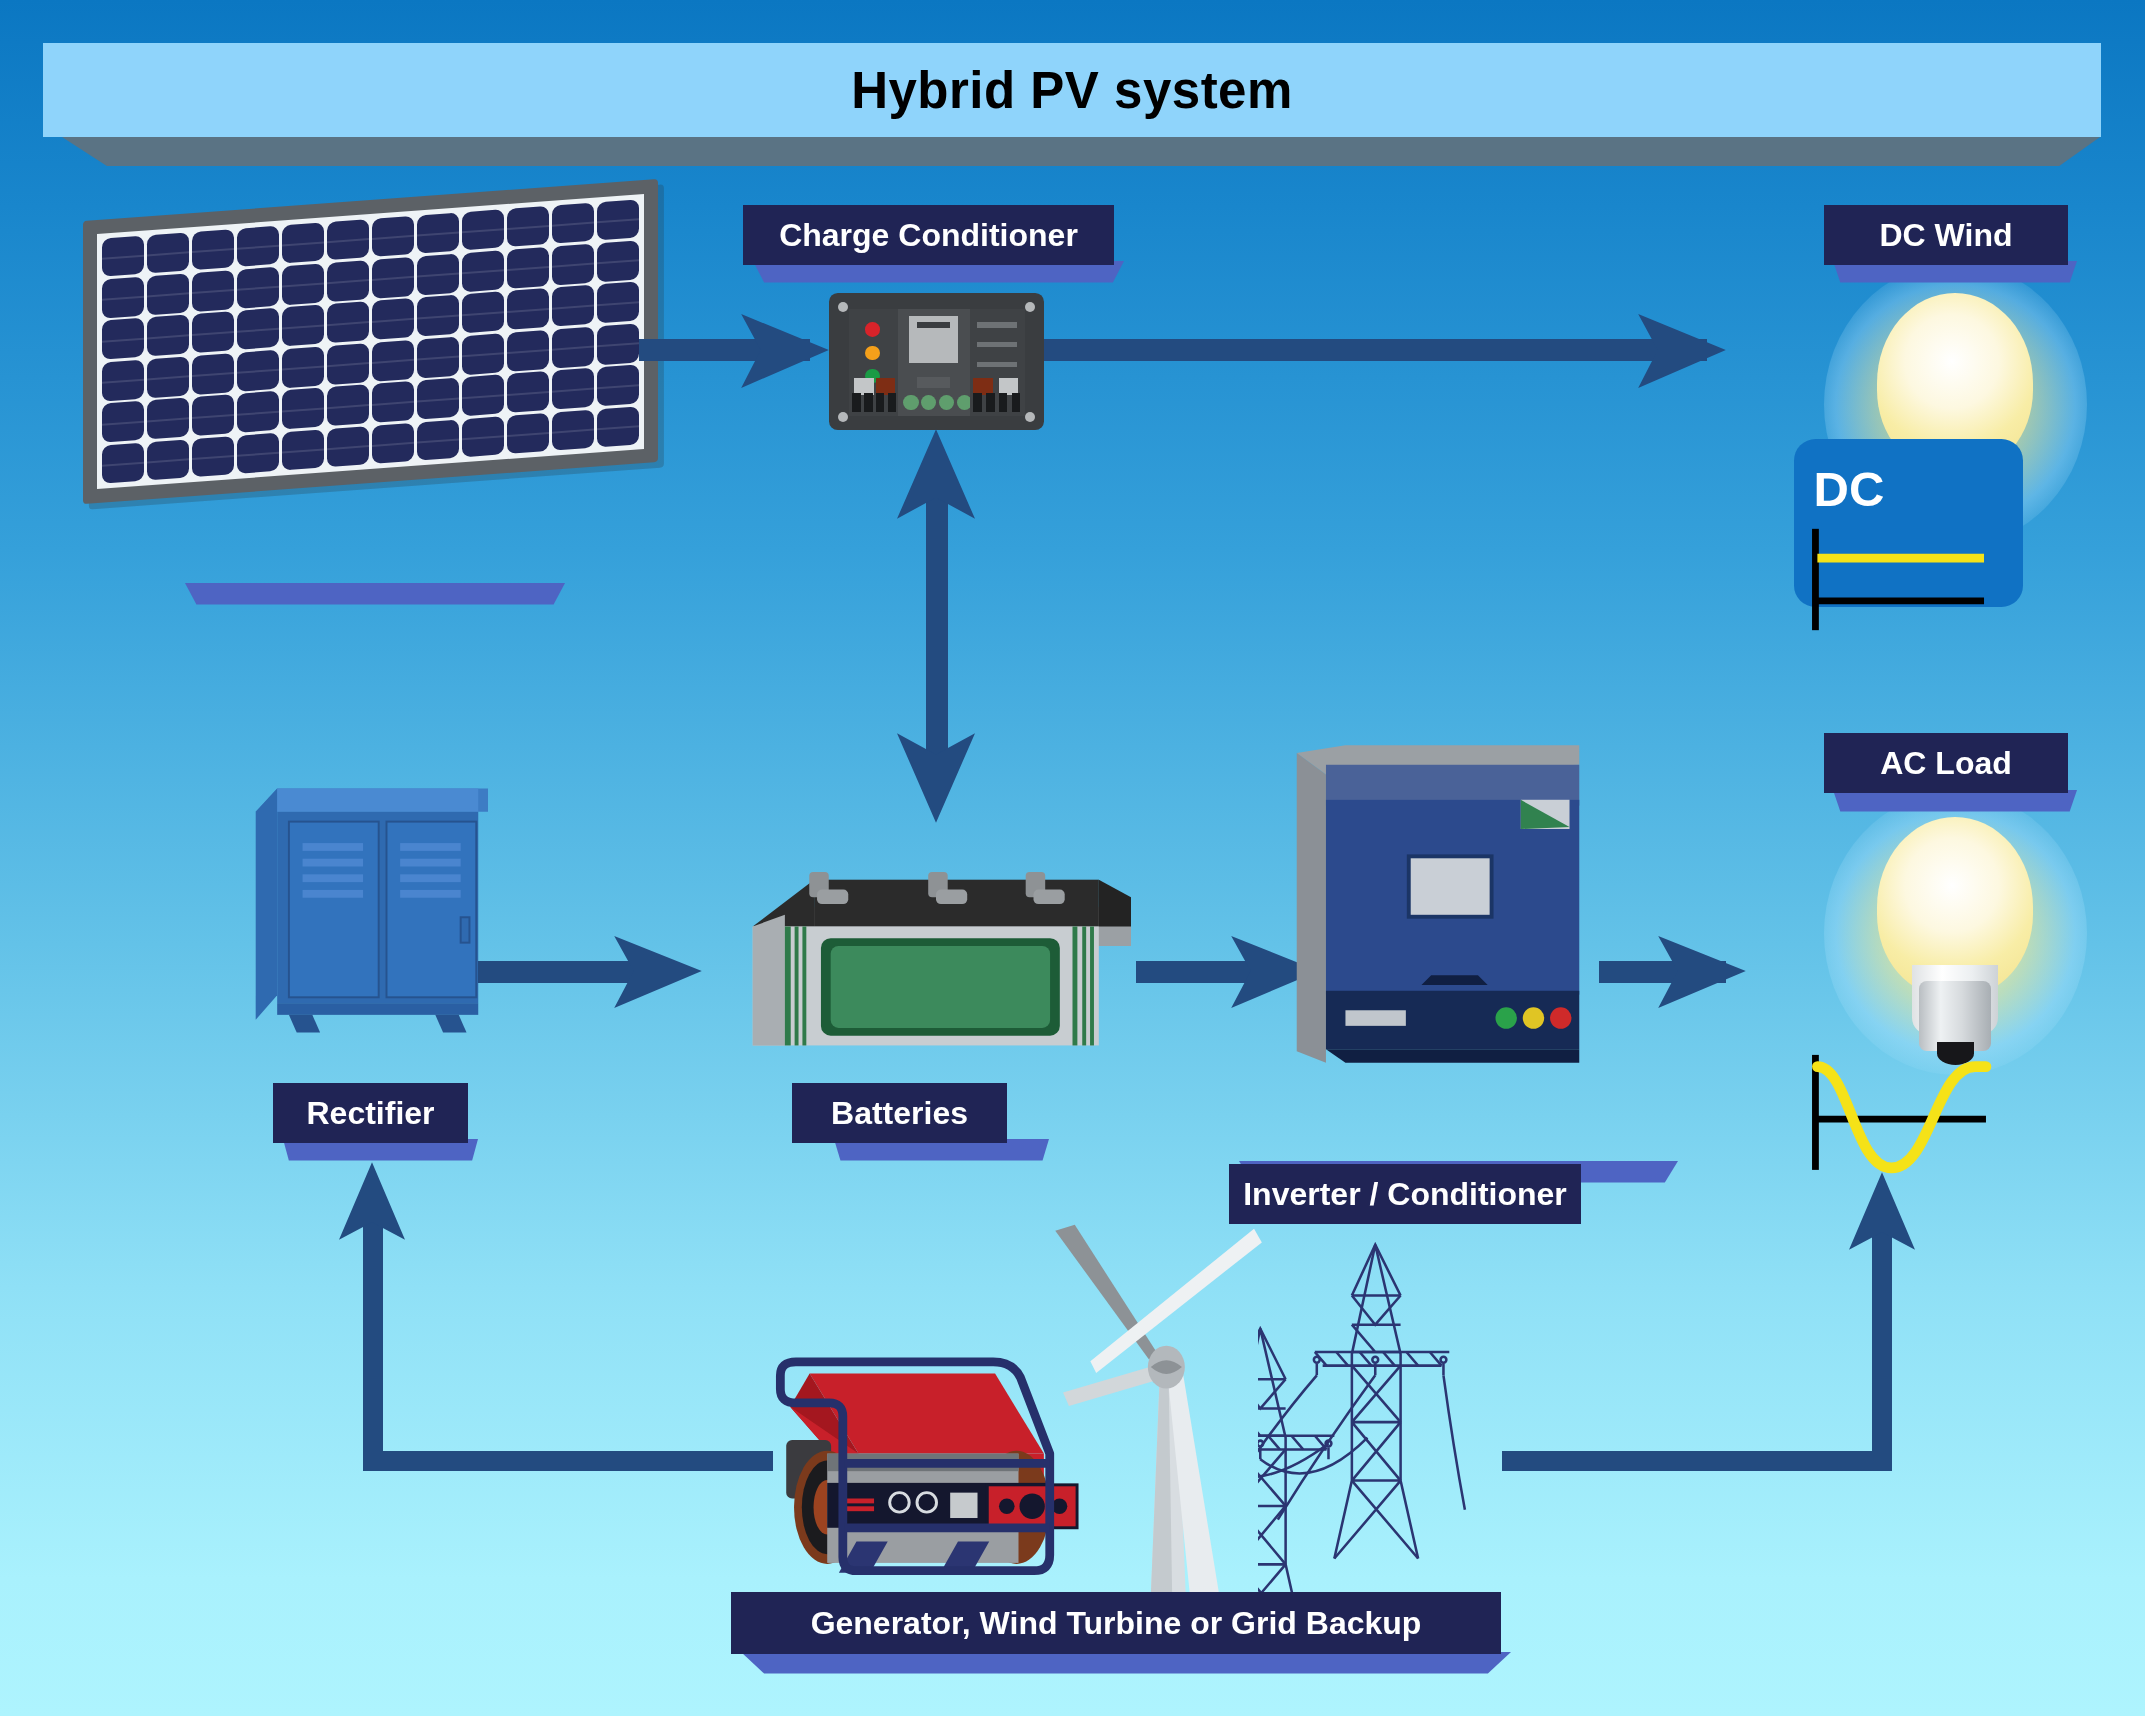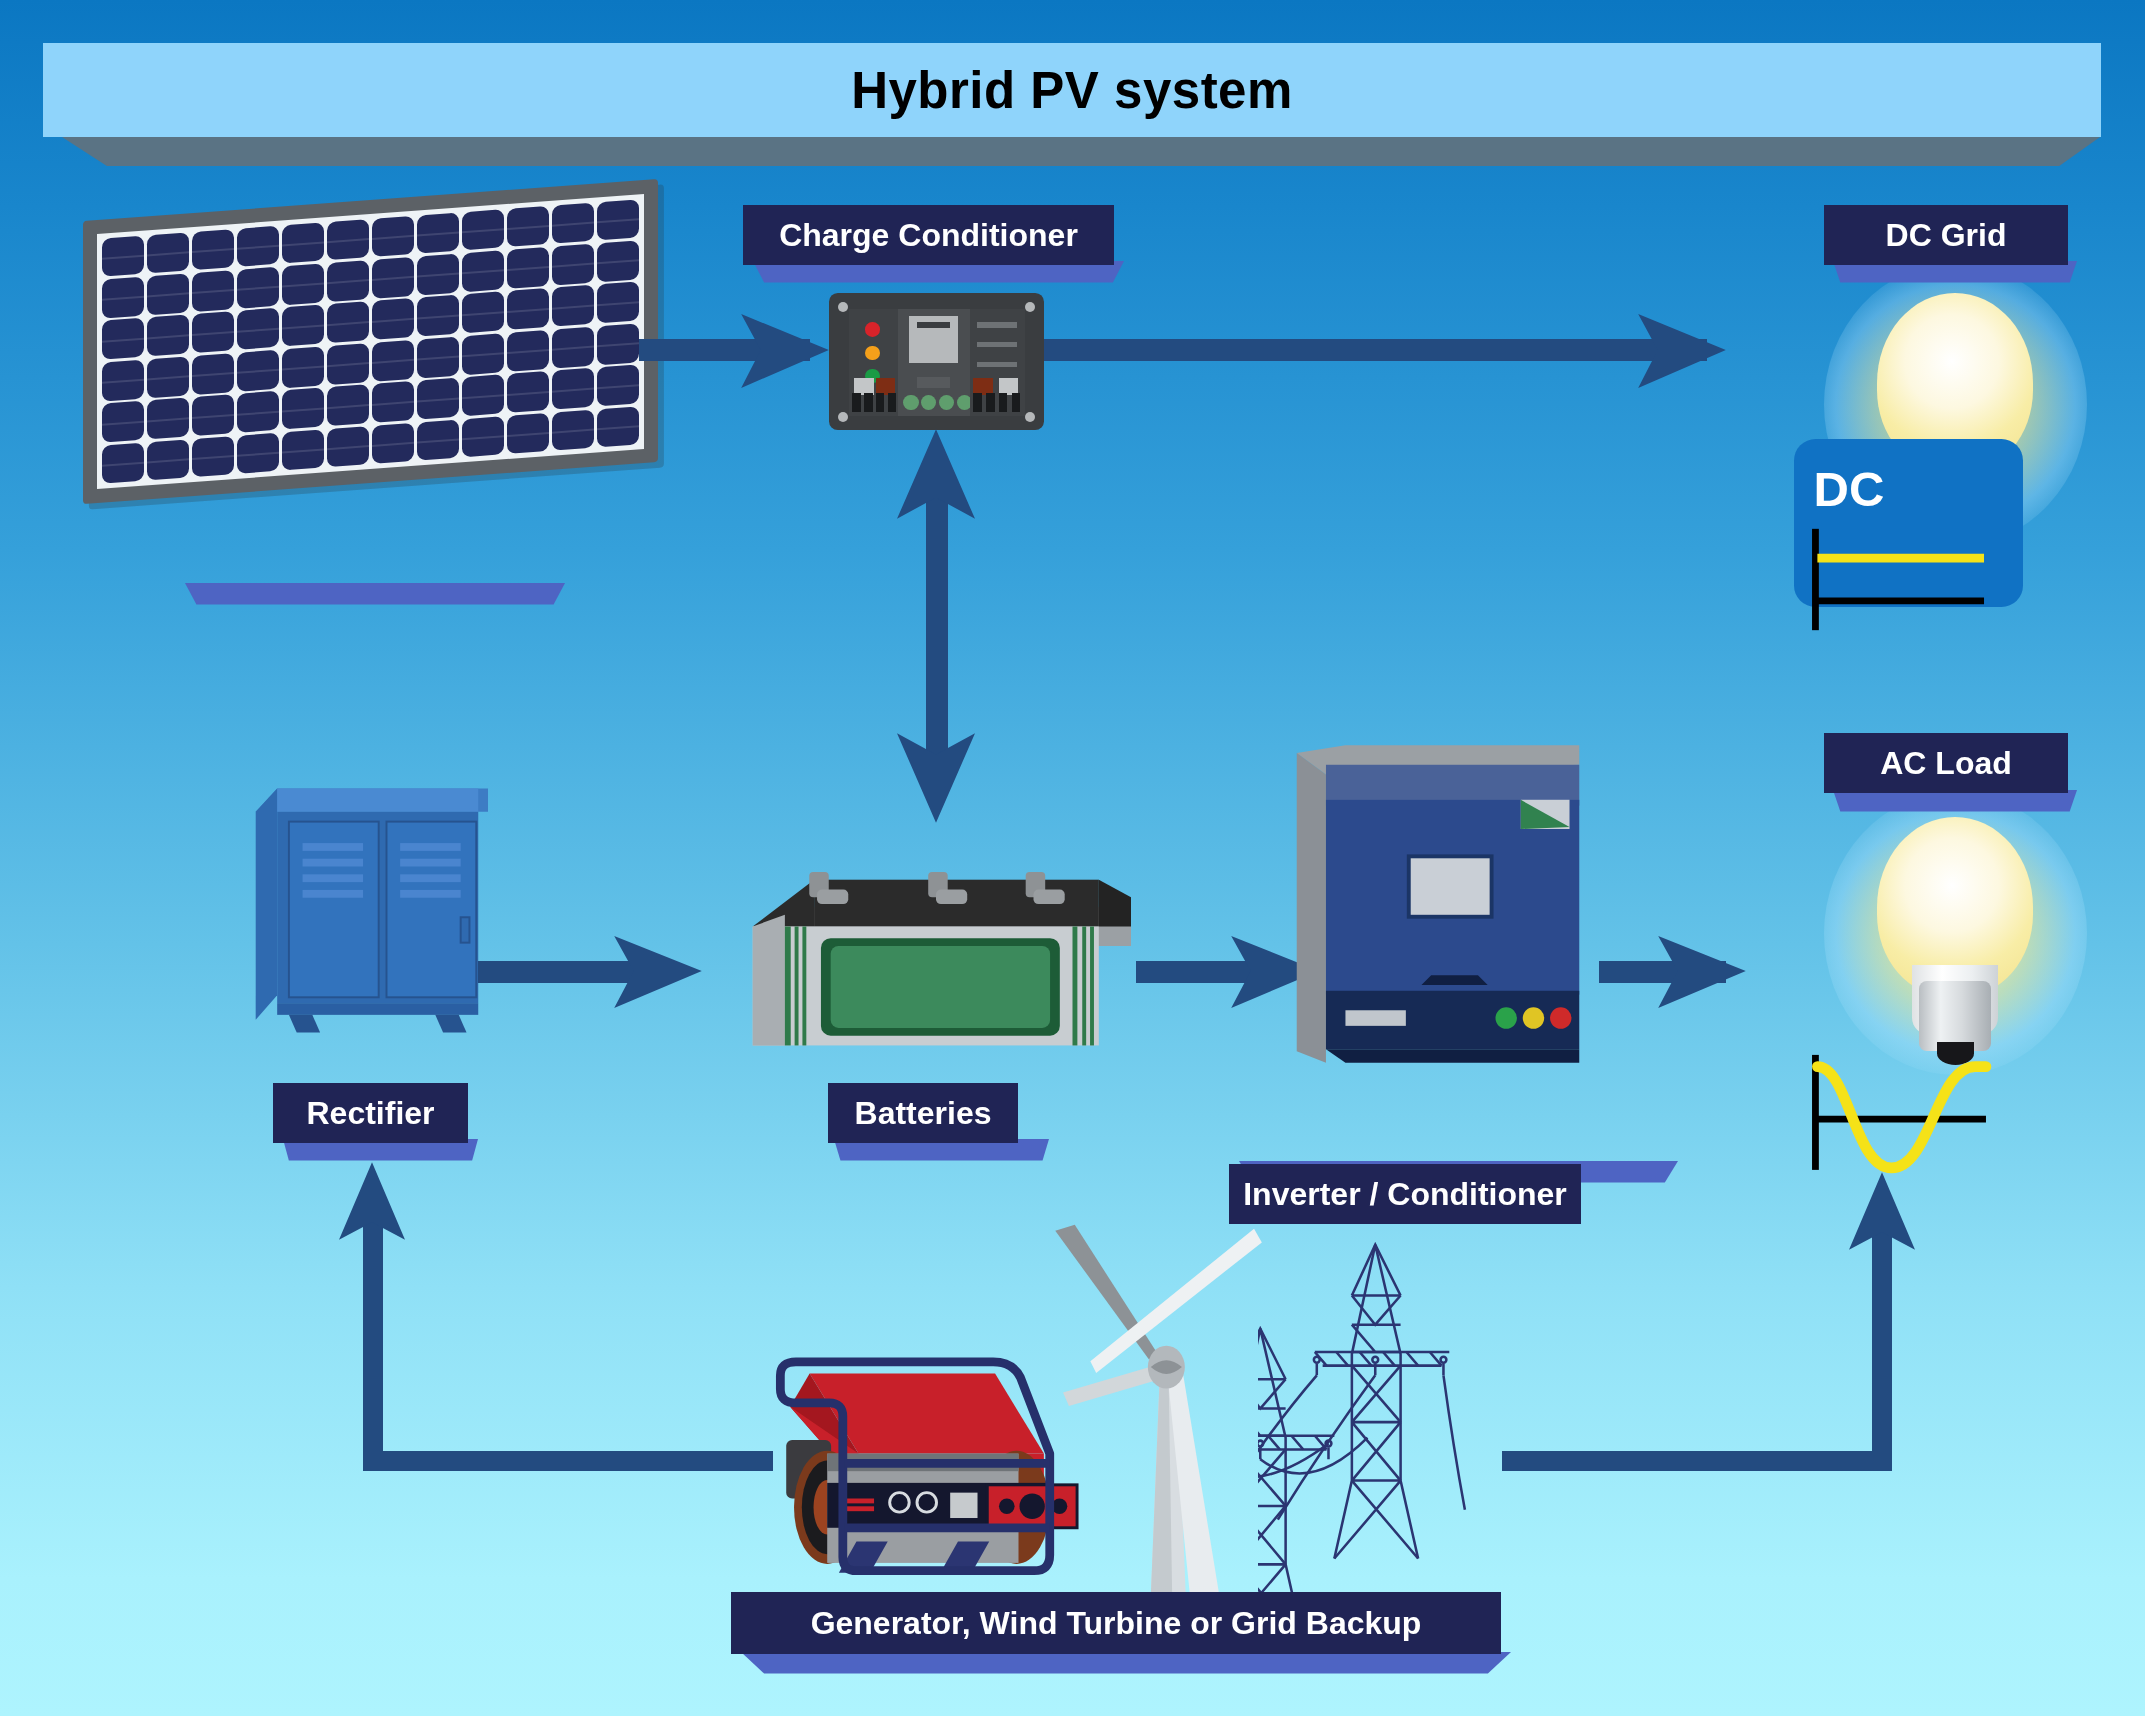--- a/index.html
+++ b/index.html
@@ -196,21 +196,21 @@
       </div>
     </div>
   </div>
 
   <div class="abs arrow-shaft" style="left:1044px;top:339px;width:663px;height:21.5px;"></div>
   <svg class="abs" style="left:1638px;top:314px;" width="88" height="74" viewBox="0 0 90 76">
     <polygon points="0,0 90,37 0,76 20,37" fill="#234b80"></polygon>
   </svg>
 
   <div class="abs label-shadow" style="left:1833px;top:261px;width:244px;"></div>
-  <div class="abs label" style="left:1824px;top:205px;width:244px;">DC Grid</div>
+  <div class="abs label" style="left:1824px;top:205px;width:244px;">DC Wind</div>
 
   <div class="abs bulb-glow" style="left:1824px;top:263px;width:263px;height:283px;"></div>
   <div class="abs bulb-globe" style="left:1877px;top:293px;width:156px;height:180px;"></div>
   <div class="abs bulb-neck" style="left:1912px;top:441px;width:86px;height:70px;border-radius:0 0 17.6px 17.6px;"></div>
   <div class="abs bulb-screw" style="left:1919px;top:456px;width:72px;height:70px;border-radius:7.8px;"></div>
   <div class="abs bulb-tip" style="left:1937px;top:517px;width:37px;height:23.4px;"></div>
 
   <div class="abs load-card" style="left:1794px;top:439px;">
     <span class="lab">DC</span>
   </div>
@@ -272,21 +272,21 @@
     <rect x="82" y="82" width="245" height="100" rx="10" fill="#1d5c37"></rect>
     <rect x="92" y="90" width="225" height="84" rx="8" fill="#3c8a5c"></rect>
     <rect x="70" y="14" width="20" height="26" rx="4" fill="#8e9295"></rect>
     <rect x="78" y="32" width="32" height="15" rx="5" fill="#9a9ea1"></rect>
     <rect x="192" y="14" width="20" height="26" rx="4" fill="#8e9295"></rect>
     <rect x="200" y="32" width="32" height="15" rx="5" fill="#9a9ea1"></rect>
     <rect x="292" y="14" width="20" height="26" rx="4" fill="#8e9295"></rect>
     <rect x="300" y="32" width="32" height="15" rx="5" fill="#9a9ea1"></rect>
   </svg>
   <div class="abs label-shadow" style="left:834px;top:1139px;width:215px;"></div>
-  <div class="abs label" style="left:828px;top:1083px;width:190px;">Batteries</div>
+  <div class="abs label" style="left:792px;top:1083px;width:215px;">Batteries</div>
 
   <div class="abs arrow-shaft" style="left:1136px;top:961px;width:146px;height:21.5px;"></div>
   <svg class="abs" style="left:1231px;top:936px;" width="88" height="72" viewBox="0 0 90 74">
     <polygon points="0,0 90,36 0,74 20,36" fill="#234b80"></polygon>
   </svg>
 
   <svg class="abs" style="left:1287px;top:741px;" width="302" height="332" viewBox="0 0 310 340">
     <polygon points="10,12 60,4 300,4 300,24 40,34" fill="#9ba0a4"></polygon>
     <polygon points="10,12 40,34 40,330 10,318" fill="#8b9096"></polygon>
     <rect x="40" y="24" width="260" height="42" fill="#4a6298"></rect>

